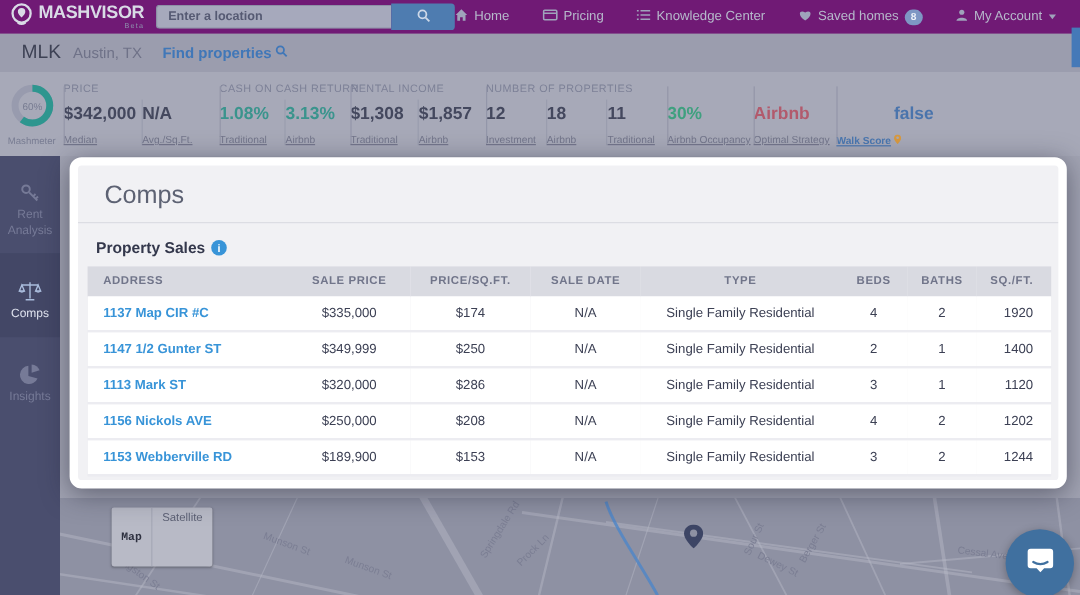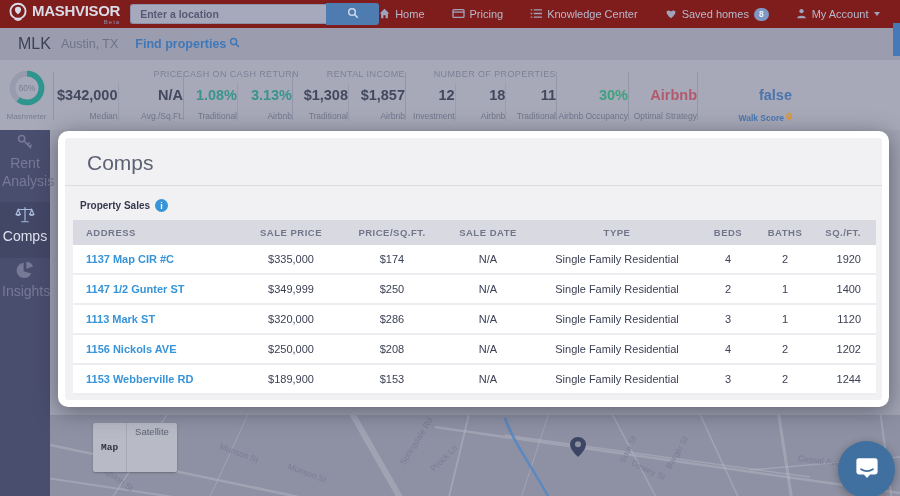--- a/index.html
+++ b/index.html
@@ -5,21 +5,21 @@
   * { margin:0; padding:0; box-sizing:border-box; }
   html,body { width:900px; height:496px; }
   body {
     position:relative; overflow:hidden;
     background:#a2a4b3;
     font-family:"Liberation Sans", sans-serif;
     -webkit-font-smoothing:antialiased;
   }
   
   .navbar { position:absolute; top:0; left:0; width:900px; height:28px;
-    background:#7f1d1d; display:flex; align-items:center; z-index:5; }
+    background:#701a75; display:flex; align-items:center; z-index:5; }
   .logo { display:flex; align-items:center; gap:4px; margin-left:8px; cursor:pointer; }
   .logo-txtwrap { display:flex; flex-direction:column; line-height:1; }
   .logo-text { font-size:15px; font-weight:700; color:#d9dbe6; letter-spacing:-.3px; }
   .logo-beta { font-size:6px; color:#8d91ad; align-self:flex-end; margin-top:1px; letter-spacing:1px; }
   .nav-search { display:flex; align-items:center; margin-left:10px; }
   .nav-search input { width:196px; height:20px; background:#a6a9bc; border:1px solid #8d90a6;
     border-right:none; border-radius:3px 0 0 3px; font-size:10.5px; font-weight:700;
     color:#3c4054; padding:0 9px; outline:none; font-family:inherit; }
   .nav-search input::placeholder { color:#565a73; }
   .nav-search .search-btn { width:53px; height:22px; background:#4e7cb0; border:none;
@@ -38,38 +38,38 @@
     background:#9b9dae; display:flex; align-items:center; z-index:4; }
   .sh-area { margin-left:18px; font-size:16px; color:#3e4255; font-weight:500; }
   .sh-loc { margin-left:10px; font-size:12.5px; color:#6f7288; }
   .sh-find { margin-left:17px; font-size:12.5px; color:#4077b8; font-weight:600;
     display:flex; align-items:center; gap:3px; cursor:pointer; }
   
   .statsbar { position:absolute; top:60px; left:0; width:900px; height:70px;
     background:#a7a9b8; display:flex; z-index:3; }
   .sb-gauge { width:53px; text-align:center; padding-top:9px; }
   .sb-gauge .glbl { font-size:8px; color:#787c92; margin-top:1px; }
-  .stat-group { position:relative; padding-top:9px; text-align:right; }
+  .stat-group { position:relative; padding-top:9px; text-align:left; }
   .stat-group::before { content:''; position:absolute; left:0; top:12px; bottom:10px;
     width:1px; background:#9396a9; }
   .sg-label { font-size:9px; color:#7d8197; letter-spacing:.4px; height:13px; white-space:nowrap; }
   .sg-cols { display:flex; margin-top:1px; }
   .sg-col { flex:1; padding-top:2px; }
   .sg-col + .sg-col { border-left:1px solid #9a9dae; }
   .sg-val { font-size:14.5px; color:#44485e; font-weight:700; height:22px; line-height:21px; white-space:nowrap; }
-  .sg-sub { font-size:8.5px; color:#73768b; margin-top:4px; white-space:nowrap; }
+  .sg-sub { font-size:8.5px; color:#73768b; margin-top:4px; white-space:nowrap;text-decoration:underline; }
   .teal { color:#3a948d !important; } .green { color:#3fa07f !important; }
   .red  { color:#b25a6c !important; } .blue { color:#4a74ac !important;padding-left:48px; }
   .walk-sub { color:#4a77b0 !important; font-weight:700; cursor:pointer;
     display:inline-flex; align-items:center; gap:2px; }
   
   .sidebar { position:absolute; top:130px; left:0; width:50px; bottom:0;
     background:#4a4e6e; z-index:3; }
-  .side-item { padding:3px 2px 12px; text-align:center; color:#767a97;
-    font-size:14px; line-height:1.25; cursor:pointer; }
+  .side-item { padding:22px 2px 12px; text-align:center; color:#767a97;
+    font-size:10px; line-height:1.25; cursor:pointer; }
   .side-item svg { display:block; margin:0 auto 4px; }
   .side-item.active { background:#434766; color:#dfe2ee; }
   .side-item.active svg { color:#a9bcdc; }
   
   .map { position:absolute; top:415px; left:50px; width:850px; height:81px;
     background:#8e91a3; z-index:1; overflow:hidden; cursor:grab; }
   .map svg.lines { position:absolute; top:0; left:0; }
   .street { position:absolute; font-size:8.5px; color:#7b7e93; white-space:nowrap;
     transform-origin:left center; }
   .map-ctl { position:absolute; left:43px; top:8px; display:flex; background:#b8bac6;
@@ -77,21 +77,21 @@
   .mc-map { padding:19px 8px; font-weight:700; color:#2e3140; cursor:pointer;font-family:Liberation Mono, monospace; }
   .mc-sat { padding:3px 8px; color:#5c6074; border-left:1px solid #a6a8b6; cursor:pointer; }
   
   .modal { position:absolute; left:58px; top:131px; width:831px; height:276px;
     border:7px solid #ffffff; border-radius:10px; background:#f1f1f4;
     box-shadow:0 4px 22px rgba(28,30,48,.5); z-index:10; overflow:hidden; }
   .modal-header { padding:13px 22px 10px; border-bottom:1px solid #dcdde3; }
   .modal-title { font-size:21px; color:#5d6273; font-weight:400; }
   .modal-body { padding:11px 8px 0; }
   .section-row { display:flex; align-items:center; gap:5px; margin:2px 0 8px 7px; }
-  .section-title { font-size:10px; font-weight:700; color:#34384c; }
+  .section-title { font-size:13px; font-weight:700; color:#34384c; }
   .info-icon { width:13px; height:13px; border-radius:50%; background:#3894d8; color:#fff;
     font-size:9px; font-weight:700; display:inline-flex; align-items:center;
     justify-content:center; cursor:pointer; }
   table { width:100%; border-collapse:collapse; table-layout:fixed; }
   thead th { background:#d9dae1; color:#71758a; font-size:9.5px; font-weight:700;
     letter-spacing:.5px; padding:7px 6px; text-align:center; white-space:nowrap; }
   tbody td { background:#ffffff; border-bottom:2px solid #ececf1; font-size:11px;
     color:#3c4054; padding:8px 6px; text-align:center; white-space:nowrap; overflow:hidden; }
   th.c-addr, td.c-addr { text-align:left; padding-left:13px; }
   th.c-sqft, td.c-sqft { text-align:right; padding-right:15px; }

